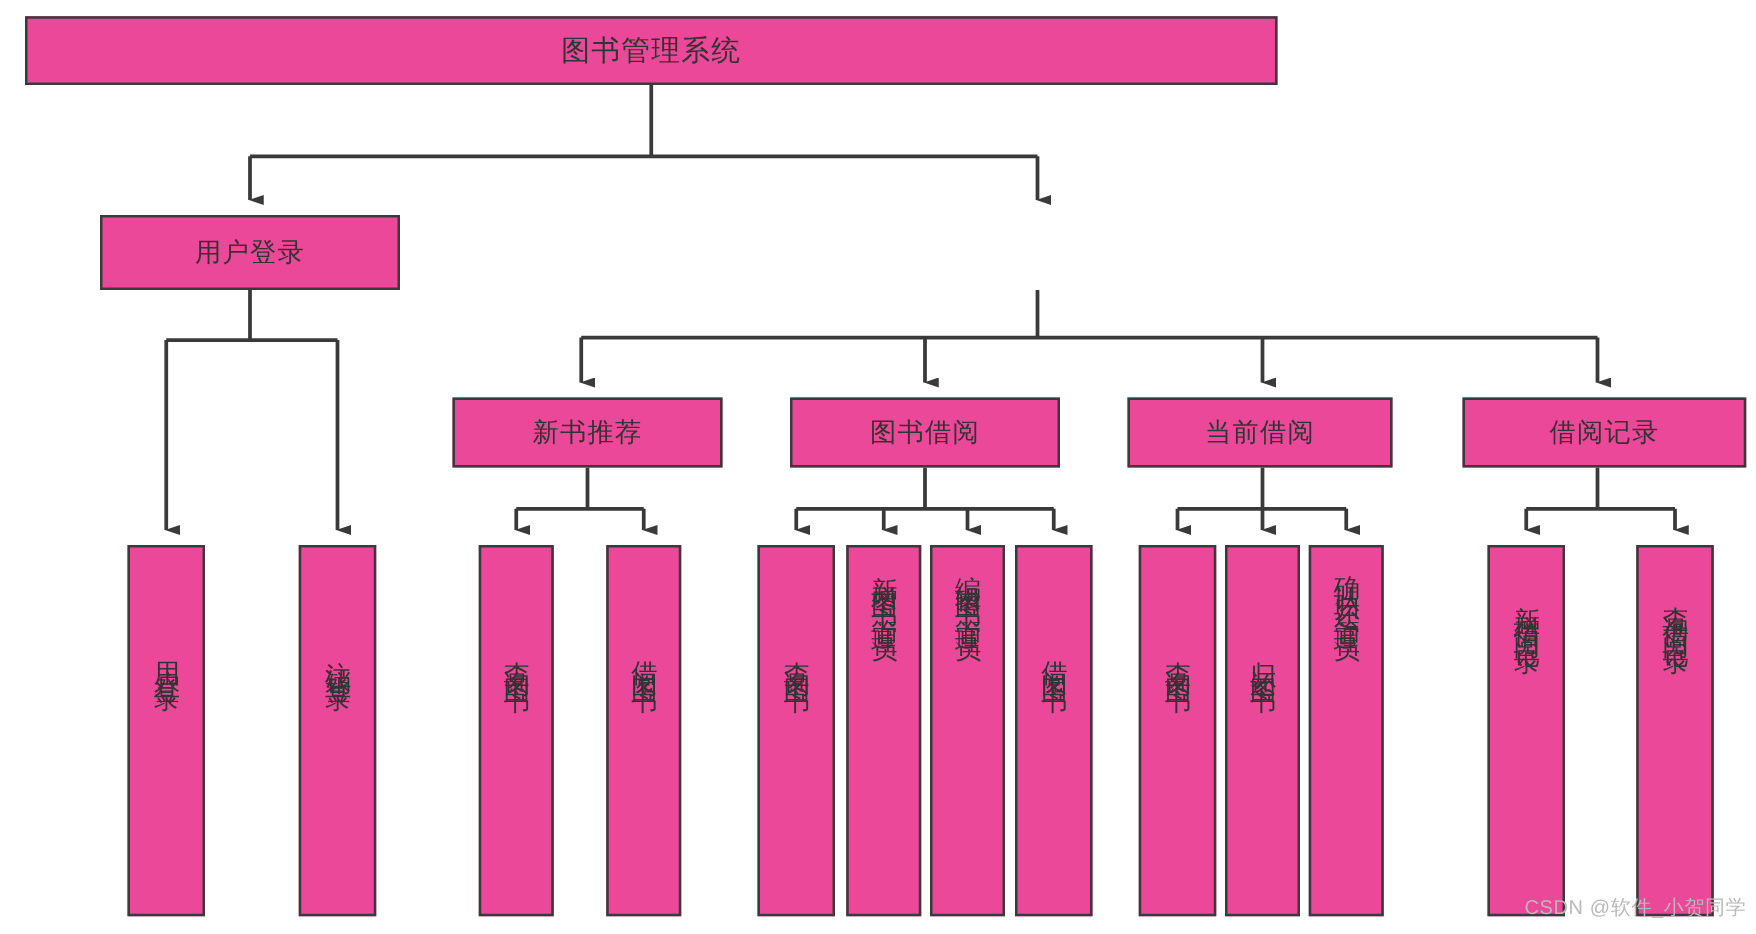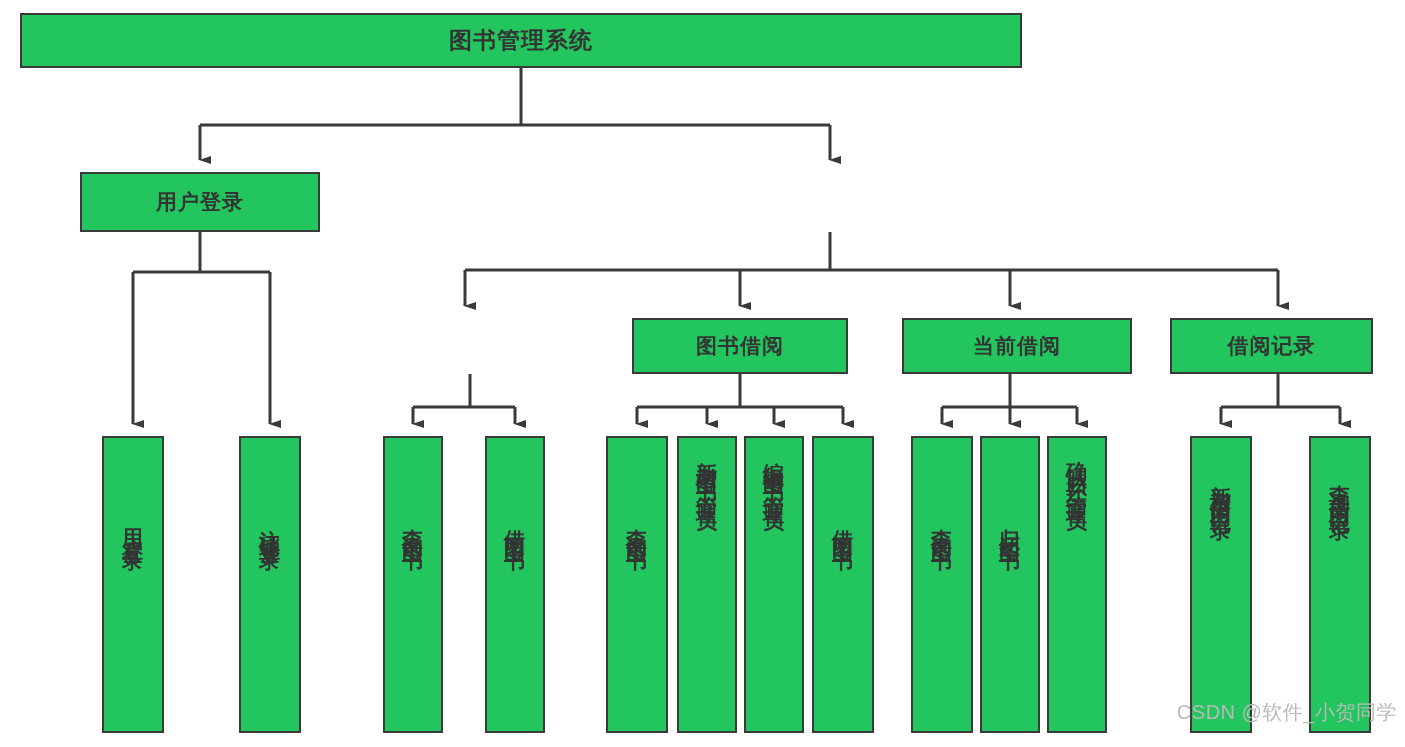--- a/index.html
+++ b/index.html
@@ -13,26 +13,25 @@
   #stage{position:relative;width:1405px;height:747px;background:#fff;}
 
   
   #wires{position:absolute;left:0;top:0;width:1405px;height:747px;}
 
   
   .node{
     position:absolute;
     box-sizing:border-box;
     border:2.5px solid #3a3a3a;
-    background:#22c55e;
+    background:#ec4899;
     display:flex;
     align-items:center;
     justify-content:center;
     color:#2f2f2f;
-    font-weight:bold;
   }
   .node .lbl{
     display:block;
     text-align:center;
     letter-spacing:1px;
     color:#333333;
     white-space:nowrap;
   }
 
   
@@ -64,22 +63,22 @@
     margin-top:0;
   }
   
   .node.leaf.short .lbl{margin-top:74px;}
   .node.leaf.mid .lbl{margin-top:30px;}
   .node.leaf.long .lbl{margin-top:6px;}
 
   
   #watermark{
     position:absolute;
-    right:8px;bottom:21px;
-    font-size:20px;
+    right:8px;bottom:10px;
+    font-size:16px;
     color:#b9b9b9;
     letter-spacing:0.5px;
     white-space:nowrap;
     pointer-events:none;
   }
 </style>
 </head>
 <body>
 
 <div id="stage">
@@ -135,27 +134,30 @@
   </svg>
 
   <div class="node root">
     <span class="lbl">图书管理系统</span>
   </div>
 
   <div class="node lvl2" style="left:80px;top:172px;width:240px;">
     <span class="lbl">用户登录</span>
   </div>
 
+  <div class="node lvl3" style="left:362px;top:318px;width:216px;">
+    <span class="lbl">新书推荐</span>
+  </div>
   <div class="node lvl3" style="left:632px;top:318px;width:216px;align-items:center;">
     <span class="lbl">图书借阅</span>
   </div>
-  <div class="node lvl3" style="left:902px;top:318px;width:230px;">
+  <div class="node lvl3" style="left:902px;top:318px;width:212px;">
     <span class="lbl">当前借阅</span>
   </div>
-  <div class="node lvl3" style="left:1170px;top:318px;width:203px;">
+  <div class="node lvl3" style="left:1170px;top:318px;width:227px;">
     <span class="lbl">借阅记录</span>
   </div>
 
   <div class="node leaf short" style="left:102px;width:62px;">
     <span class="lbl">用户登录</span>
   </div>
   <div class="node leaf short" style="left:239px;width:62px;">
     <span class="lbl">注销登录</span>
   </div>
 

